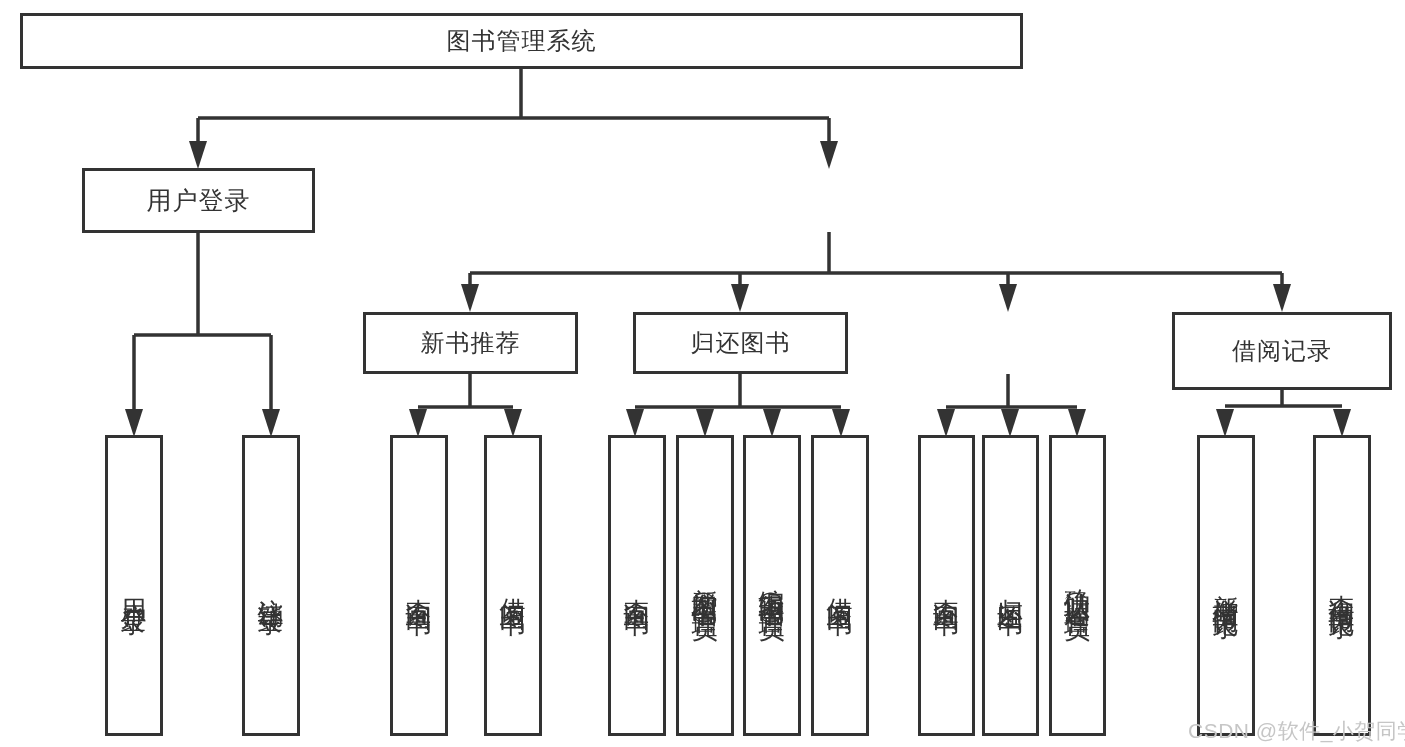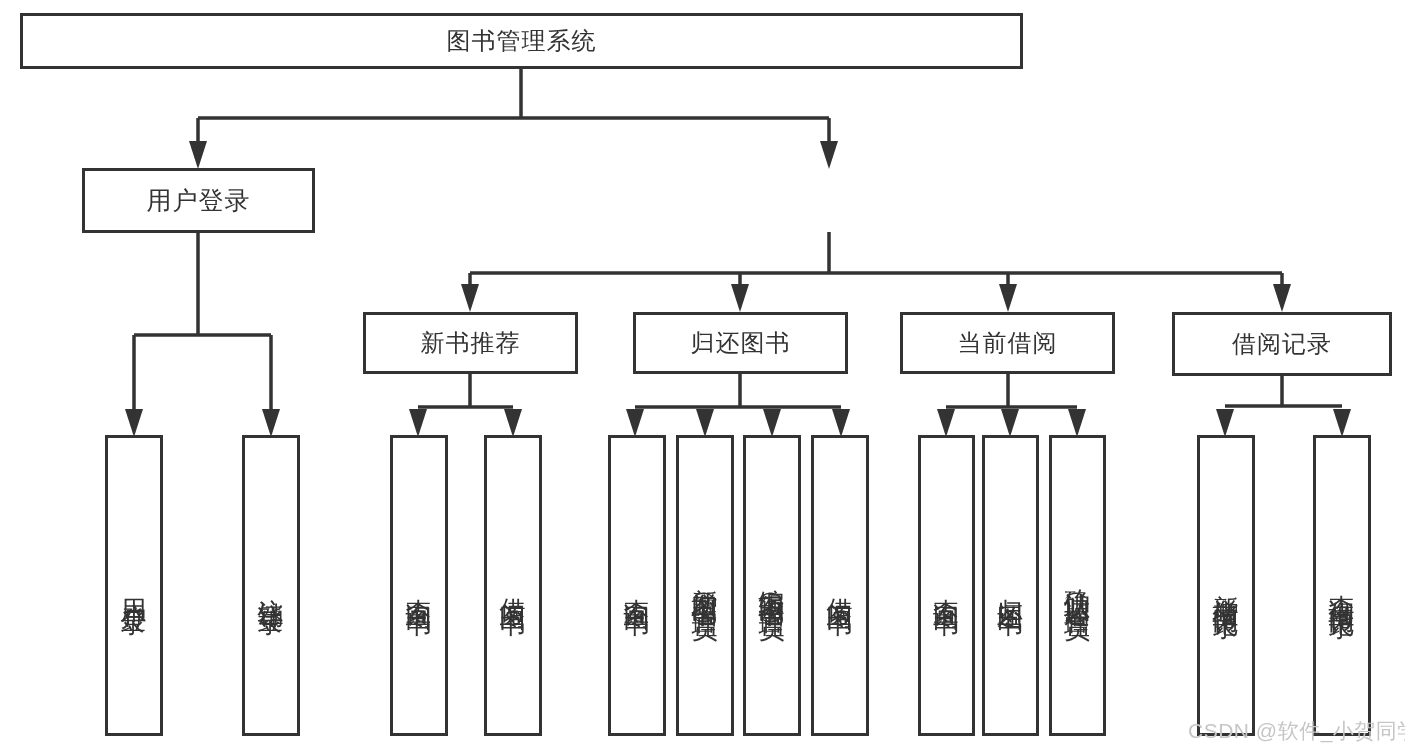--- a/index.html
+++ b/index.html
@@ -96,24 +96,21 @@
   <div class="box lvl2" style="left:82px">
     <span>用户登录</span>
   </div>
 
   <div class="box lvl3" style="left:363px">
     <span>新书推荐</span>
   </div>
   <div class="box lvl3" style="left:633px">
     <span>归还图书</span>
   </div>
-  <div class="box lvl3" style="left:900px">
-    <span>当前借阅</span>
-  </div>
-  <div class="box lvl3" style="left:1172px;width:220px;height:64px">
+  <div class="box lvl3" style="left:1172px;width:220px;height:78px">
     <span>借阅记录</span>
   </div>
 
   <div class="box leaf" style="left:105px">
     <span>用户登录</span>
   </div>
   <div class="box leaf" style="left:242px">
     <span>注销登录</span>
   </div>
 

